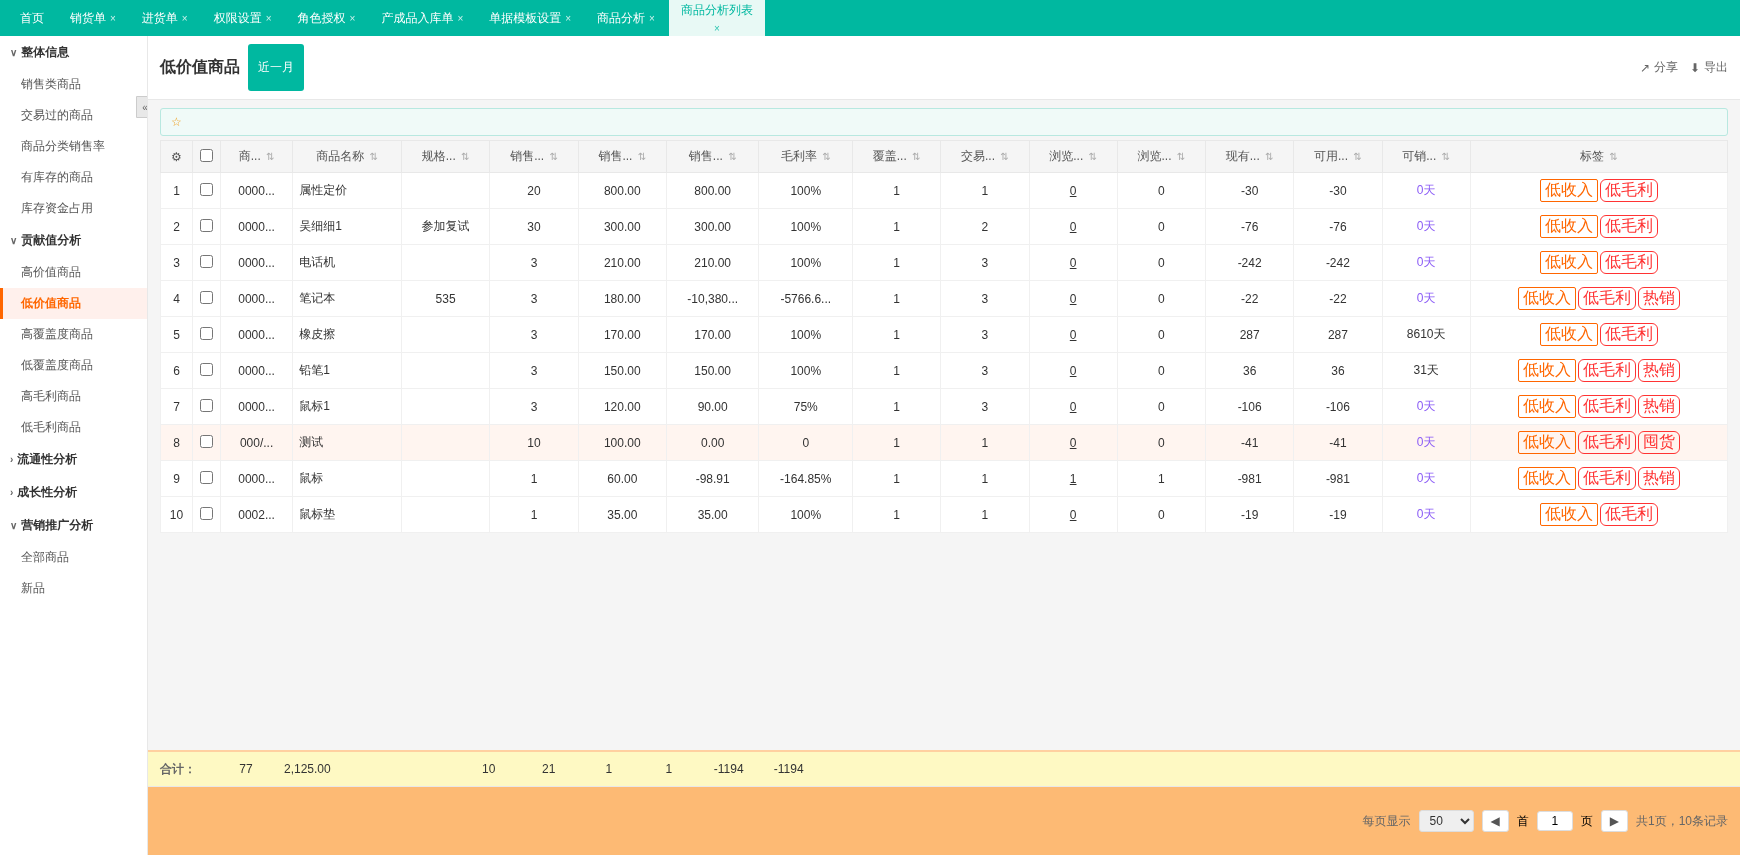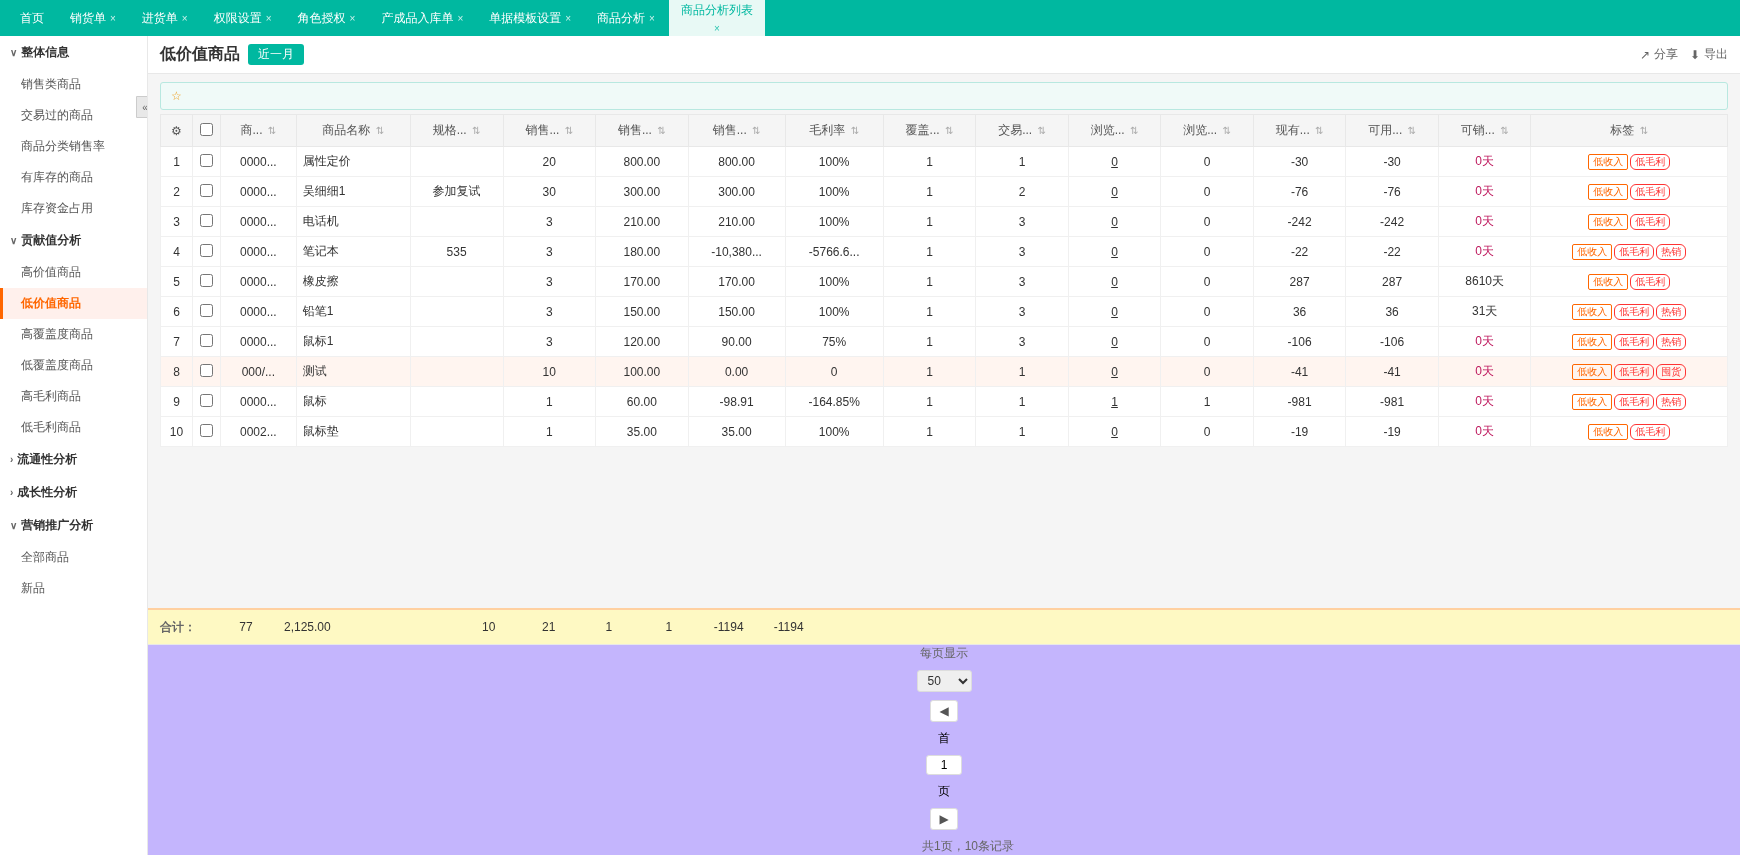--- a/index.html
+++ b/index.html
@@ -95,21 +95,21 @@
       align-items: center;
       gap: 8px;
       border-bottom: 1px solid #e8e8e8;
       flex-shrink: 0;
     }
     .page-title { font-size: 16px; font-weight: bold; color: #333; }
     .filter-btn {
       background: #00b8a0;
       color: #fff;
       border: none;
-      padding: 2px 10px;
+      padding: 15px 10px;
       border-radius: 3px;
       cursor: pointer;
       font-size: 12px;
     }
     .search-box {
       display: flex;
       align-items: center;
       border: 1px solid #ddd;
       border-radius: 3px;
       padding: 3px 8px;
@@ -192,27 +192,27 @@
       text-align: center;
       color: #333;
       white-space: nowrap;
     }
     tbody td.left { text-align: left; }
     .tag {
       display: inline-block;
       border: 1px solid;
       padding: 0 4px;
       border-radius: 2px;
-      font-size: 10px;
+      font-size: 16px;
       margin: 0 1px;
     }
     .tag-orange { color: #ff6600; border-color: #ff6600; }
     .tag-red { color: #ff3333; border-color: #ff3333; border-radius: 6px; }
     .underline { text-decoration: underline; cursor: pointer; }
-    .days-orange { color: #be185d; }
+    .days-orange { color: #8b5cf6; }
 
     
     .table-footer {
       background: #fef9c3;
       border-top: 2px solid #ffd0a0;
       display: flex;
       align-items: center;
       padding: 6px 12px;
       flex-shrink: 0;
     }
@@ -220,29 +220,28 @@
     .footer-cells { display: flex; gap: 0; flex: 1; }
     .footer-cell {
       padding: 4px 8px;
       color: #333;
       text-align: center;
       min-width: 60px;
     }
 
     
     .pagination {
-      background: #c4b5fd;
+      background: #fdba74;
       border-top: 1px solid #e8e8e8;
       display: flex;
       align-items: center;
       justify-content: flex-end;
-      padding: 0 12px;
+      padding: 23px 12px;
       gap: 8px;
       flex-shrink: 0;
-      flex-direction: column;
     }
     .pagination .page-size-label { color: #666; }
     .page-size-select {
       border: 1px solid #ddd;
       padding: 2px 6px;
       border-radius: 3px;
       color: #333;
       cursor: pointer;
     }
     .page-nav-btn {
@@ -254,21 +253,21 @@
       color: #555;
     }
     .page-nav-btn:disabled { color: #ccc; cursor: default; }
     .page-input {
       border: 1px solid #ddd;
       width: 36px;
       text-align: center;
       padding: 2px;
       border-radius: 3px;
     }
-    .total-label { color: #666; margin-left: 48px; }
+    .total-label { color: #666; }
 
     
     ::-webkit-scrollbar { width: 6px; height: 6px; }
     ::-webkit-scrollbar-track { background: #f1f1f1; }
     ::-webkit-scrollbar-thumb { background: #ccc; border-radius: 3px; }
   </style>
 </head>
 <body>
 
 <div class="top-nav">

